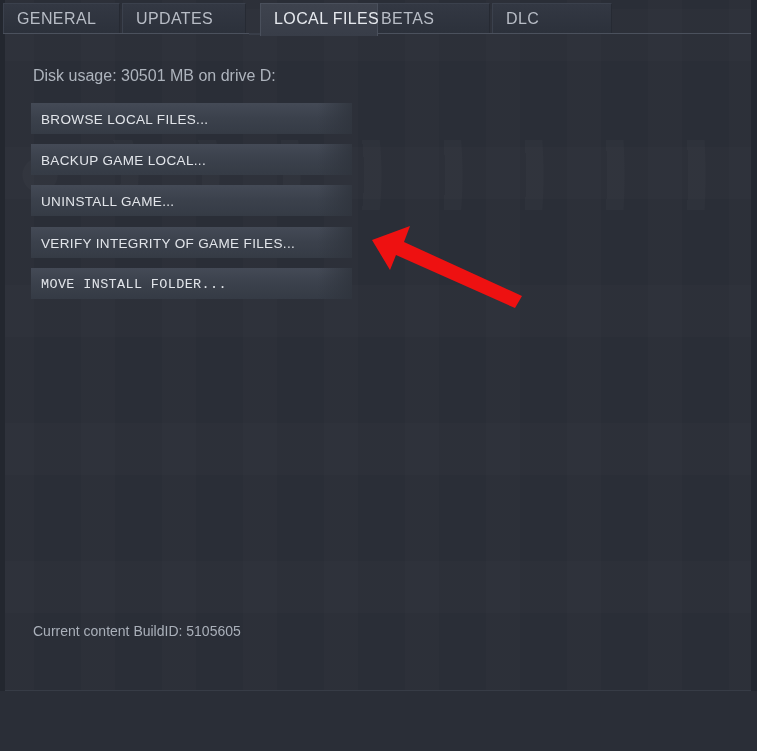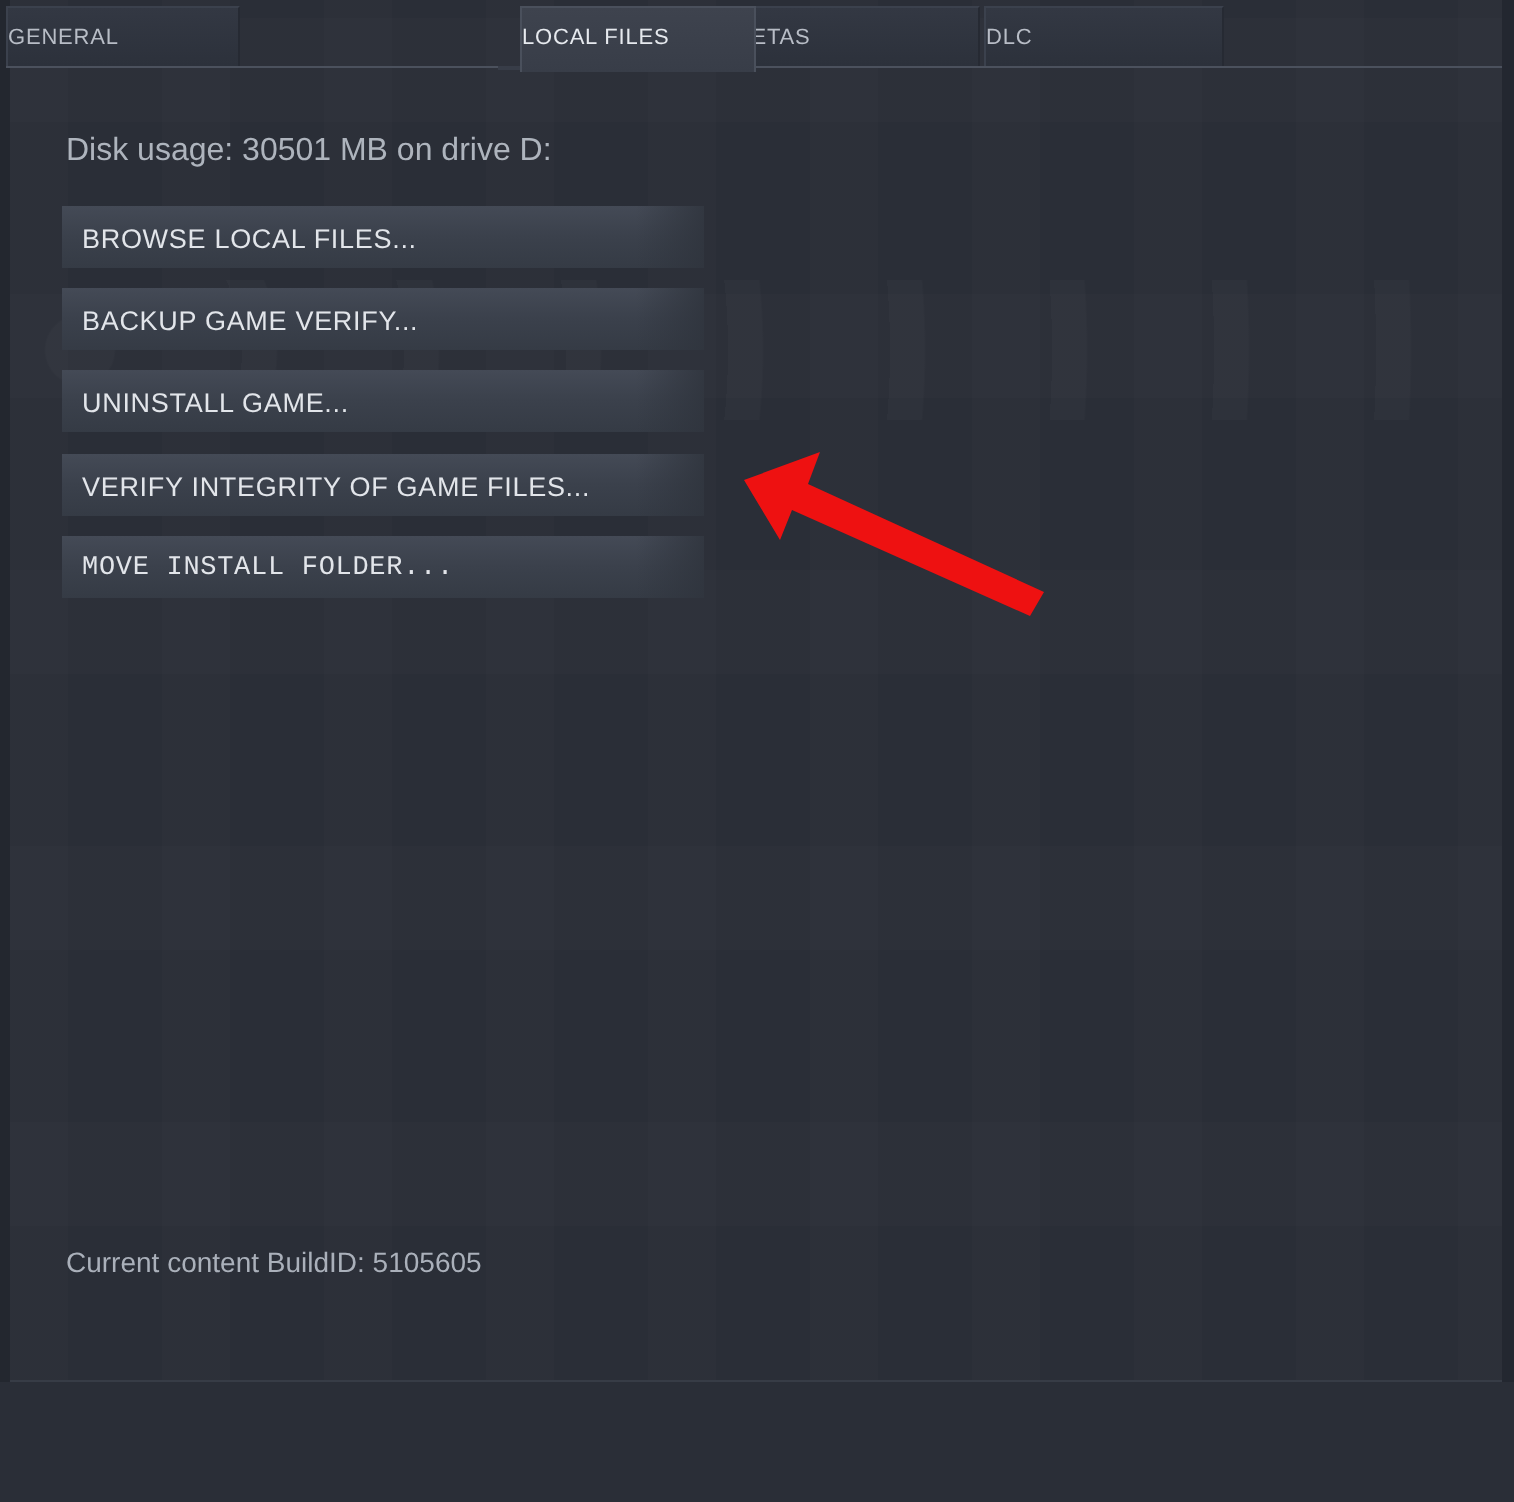--- a/index.html
+++ b/index.html
@@ -64,22 +64,23 @@
     left: 0; top: 0;
     width: 757px;
     height: 36px;
   }
   .tab {
     position: absolute;
     top: 3px;
     height: 30px;
     box-sizing: border-box;
     color: #b8bdc6;
-    font-size: 11px;
+    font-size: 16px;
     letter-spacing: 0.4px;
+    padding-left: 13px;
     line-height: 30px;
     white-space: nowrap;
     background: linear-gradient(180deg, #333843 0%, #2c313b 100%);
     border-left: 1px solid #3b414d;
     border-top: 1px solid #3b414d;
     border-right: 1px solid #262a33;
     user-select: none;
   }
   .tab.active {
     background: linear-gradient(180deg, #3e434e 0%, #383d48 100%);
@@ -198,37 +199,38 @@
   <div id="backdrop"></div>
   <div id="backdrop-blobs"></div>
   <div class="edge left"></div>
   <div class="edge right"></div>
 
   <div id="tabbar">
     <div id="tab-underline"></div>
 
     <div class="tab" style="left:3px;width:117px;">GENERAL</div>
 
+    <div class="tab" style="left:122px;width:124px;">UPDATES</div>
 
     <div class="tab active" style="left:260px;width:118px;">LOCAL FILES</div>
 
     <div id="tab-underline-mask" style="left:249px;width:116px;"></div>
 
     <div class="tab" style="left:367px;width:123px;">BETAS</div>
 
     <div class="tab" style="left:492px;width:120px;">DLC</div>
   </div>
 
   <div id="content">
 
     <div id="disk-usage">Disk usage: 30501 MB on drive D:</div>
 
     <button class="action-btn" style="top:67px;">BROWSE LOCAL FILES...</button>
 
-    <button class="action-btn" style="top:108px;">BACKUP GAME VERIFY...</button>
+    <button class="action-btn" style="top:108px;">BACKUP GAME LOCAL...</button>
 
     <button class="action-btn" style="top:149px;">UNINSTALL GAME...</button>
 
     <button class="action-btn" style="top:191px;">VERIFY INTEGRITY OF GAME FILES...</button>
 
     <button class="action-btn" style="top:232px;font-family:Liberation Mono, monospace;">MOVE INSTALL FOLDER...</button>
 
     <div id="build-id">Current content BuildID: 5105605</div>
   </div>
 

